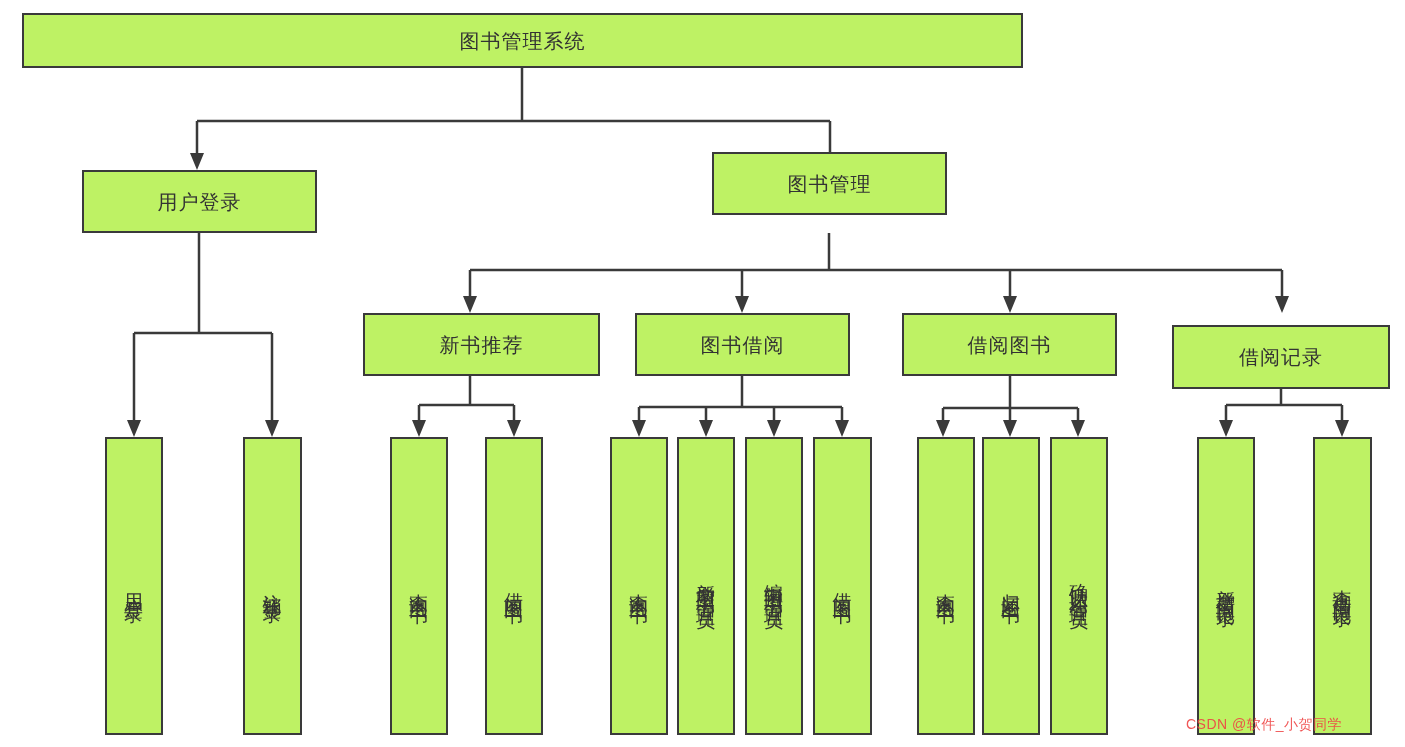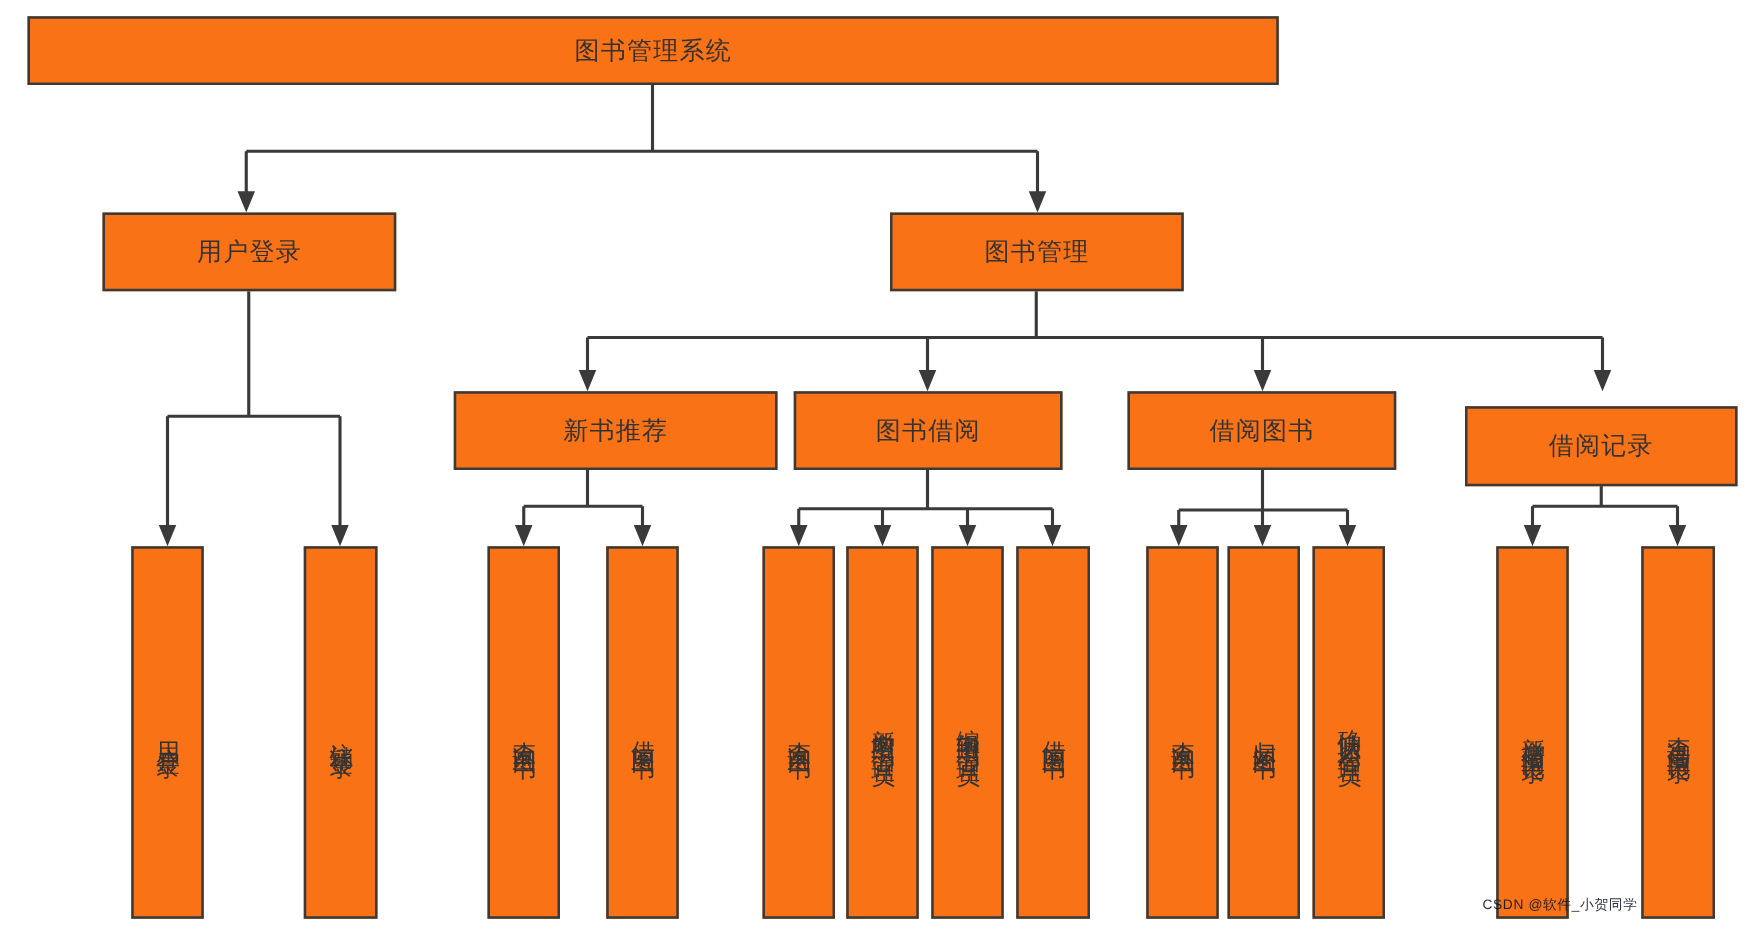--- a/index.html
+++ b/index.html
@@ -19,21 +19,21 @@
     position: absolute;
     left: 0;
     top: 0;
     width: 1405px;
     height: 747px;
   }
   .node {
     position: absolute;
     box-sizing: border-box;
     border: 2px solid #3a3a3a;
-    background: #f97316;
+    background: #bef264;
     display: flex;
     align-items: center;
     justify-content: center;
     color: #333333;
     text-align: center;
   }
   .node.h-label {
     font-size: 20px;
     letter-spacing: 1px;
     line-height: 1;
@@ -44,22 +44,22 @@
   .node.leaf {
     writing-mode: vertical-rl;
     font-size: 19px;
     letter-spacing: 4px;
     line-height: 1;
   }
   .watermark {
     position: absolute;
     left: 1186px;
     top: 716px;
-    font-size: 11px;
-    color: #0f172a;
+    font-size: 14px;
+    color: #ef4444;
     opacity: 0.9;
     white-space: nowrap;
     letter-spacing: 0.5px;
   }
 </style>
 </head>
 <body>
 
 <div class="canvas">
 
@@ -87,25 +87,25 @@
       M1219,420 L1233,420 L1226,437 Z  M1335,420 L1349,420 L1342,437 Z"></path>
   </svg>
 
   <div class="node h-label root-box" style="left:22px; top:13px; width:1001px; height:55px;">
     <span>图书管理系统</span>
   </div>
 
   <div class="node h-label" style="left:82px; top:170px; width:235px; height:63px;">
     <span>用户登录</span>
   </div>
-  <div class="node h-label" style="left:712px; top:170px; width:235px; height:63px;">
+  <div class="node h-label" style="left:712px; top:152px; width:235px; height:63px;">
     <span>图书管理</span>
   </div>
 
-  <div class="node h-label" style="left:363px; top:313px; width:259px; height:63px;">
+  <div class="node h-label" style="left:363px; top:313px; width:237px; height:63px;">
     <span>新书推荐</span>
   </div>
   <div class="node h-label" style="left:635px; top:313px; width:215px; height:63px;align-items:center;">
     <span>图书借阅</span>
   </div>
   <div class="node h-label" style="left:902px; top:313px; width:215px; height:63px;">
     <span>借阅图书</span>
   </div>
   <div class="node h-label" style="left:1172px; top:313px; width:218px; height:64px;margin-top:12px;">
     <span>借阅记录</span>

